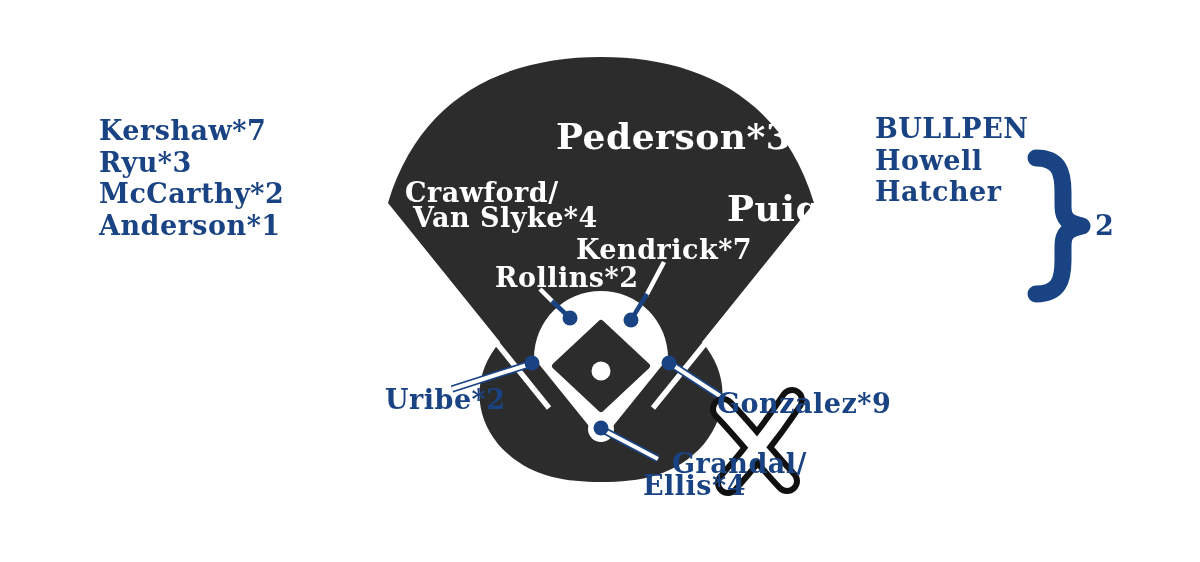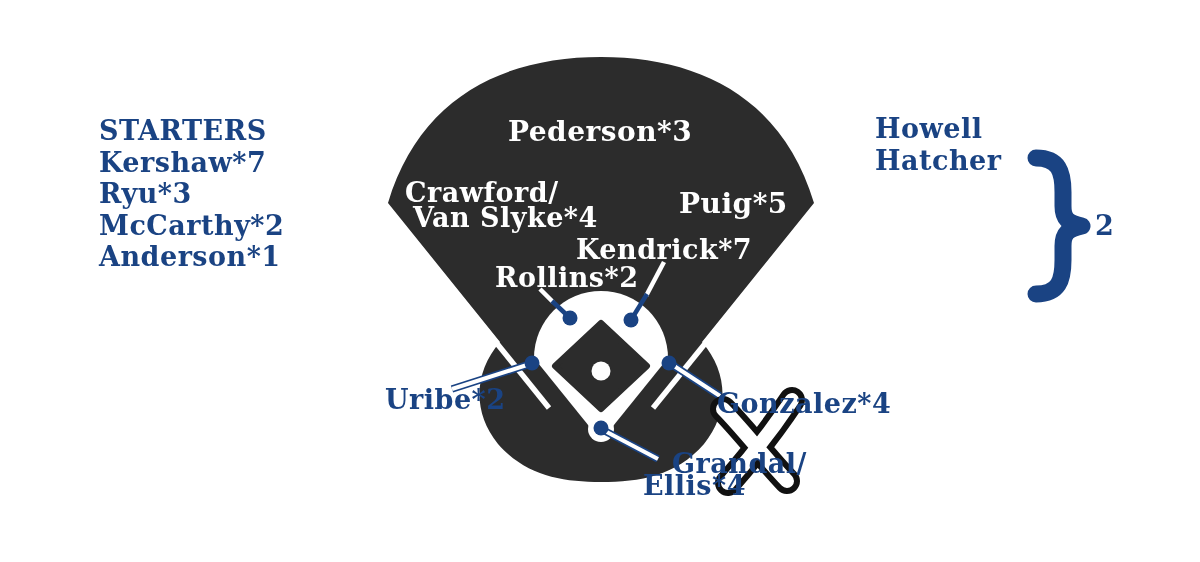--- a/index.html
+++ b/index.html
@@ -9,21 +9,21 @@
   }
   #field-svg{position:absolute;left:0;top:0;width:1200px;height:562px;z-index:1;}
   .lbl{position:absolute;font-weight:bold;white-space:nowrap;z-index:10;letter-spacing:.5px;}
   .navy{color:var(--navy);}
   .white-lbl{color:#ffffff;}
   .list{position:absolute;z-index:10;font-weight:bold;color:var(--navy);
         font-size:27px;line-height:31.6px;letter-spacing:.5px;white-space:nowrap;}
   .list .title{display:block;}
   .list .player{display:block;}
   .fs27{font-size:27px;}
-  .fs28{font-size:28px;}
+  .fs28{font-size:36px;margin-left:48px;}
 </style>
 </head>
 <body>
 
 <svg id="field-svg" viewBox="0 0 1200 562">
 
   <path fill="#2c2c2c" d="M 388,203 C 420,96 505,57 601,57 C 697,57 782,96 814,203
            L 702,342 C 728,372 730,412 704,444 C 676,476 640,482 601,482
            C 562,482 526,476 498,444 C 472,412 474,372 500,342 Z"></path>
 
@@ -66,37 +66,37 @@
   <g>
     <path d="M 723,409 C 741,427 766,459 787,481 M 792,400 C 774,427 749,459 728,483" fill="none" stroke="#111111" stroke-width="26" stroke-linecap="round"></path>
     <path d="M 723,409 C 741,427 766,459 787,481 M 792,400 C 774,427 749,459 728,483" fill="none" stroke="#ffffff" stroke-width="14" stroke-linecap="round"></path>
   </g>
 
   <path fill="none" stroke="#1a4383" stroke-width="17" stroke-linecap="round" stroke-linejoin="round" d="M 1036,158 C 1059,158 1063,172 1063,192 L 1063,206 C 1063,219 1068,223 1082,226
            C 1068,229 1063,233 1063,246 L 1063,260 C 1063,280 1059,294 1036,294"></path>
 </svg>
 
 <div class="list" style="left:99px;top:115px;">
-  <span class="title">STARTERS</span>
   <span class="player">Kershaw*7</span>
   <span class="player">Ryu*3</span>
   <span class="player">McCarthy*2</span>
   <span class="player">Anderson*1</span>
 </div>
 
 <div class="list" style="left:875px;top:113px;">
+  <span class="title">BULLPEN</span>
   <span class="player">Howell</span>
   <span class="player">Hatcher</span>
 </div>
 
 <div class="lbl navy fs27" style="left:1095px;top:210px;">2</div>
 
 <div class="lbl white-lbl fs28" style="left:508px;top:115px;">Pederson*3</div>
 <div class="lbl white-lbl fs27" style="left:405px;top:177px;">Crawford/</div>
 <div class="lbl white-lbl fs27" style="left:413px;top:202px;text-align:right;">Van Slyke*4</div>
 <div class="lbl white-lbl fs28" style="left:679px;top:187px;">Puig*5</div>
 <div class="lbl white-lbl fs27" style="left:576px;top:234px;">Kendrick*7</div>
 <div class="lbl white-lbl fs27" style="left:495px;top:262px;">Rollins*2</div>
 
 <div class="lbl navy fs27" style="left:369px;top:384px;margin-left:16px;">Uribe*2</div>
-<div class="lbl navy fs27" style="left:717px;top:388px;">Gonzalez*4</div>
+<div class="lbl navy fs27" style="left:717px;top:388px;">Gonzalez*9</div>
 <div class="lbl navy fs27" style="left:672px;top:448px;">Grandal/</div>
 <div class="lbl navy fs27" style="left:643px;top:470px;">Ellis*4</div>
 
 </body></html>

